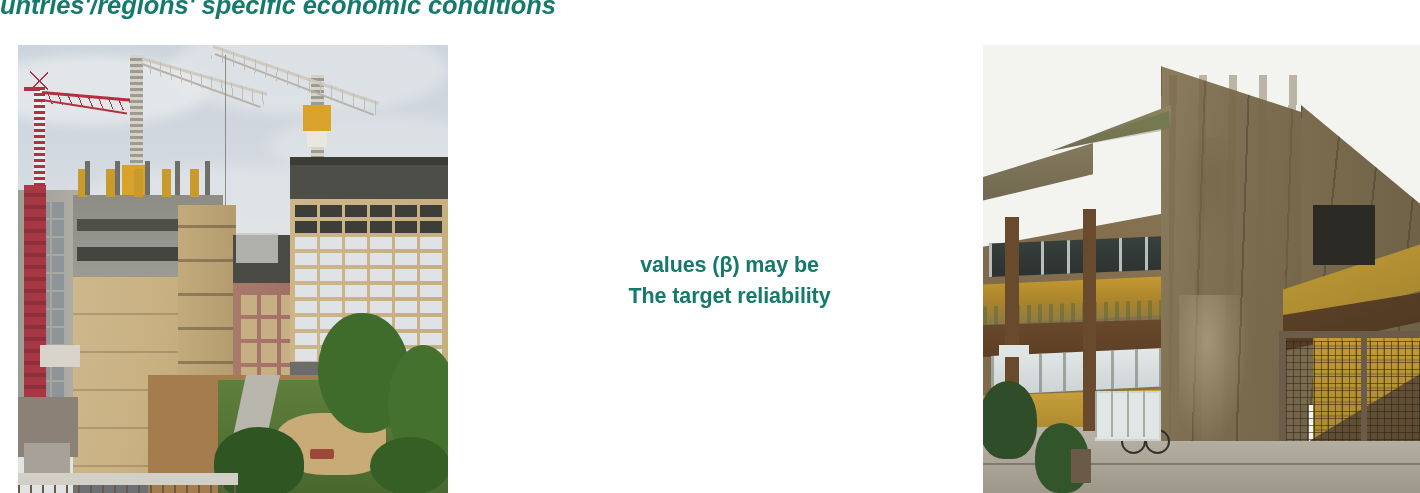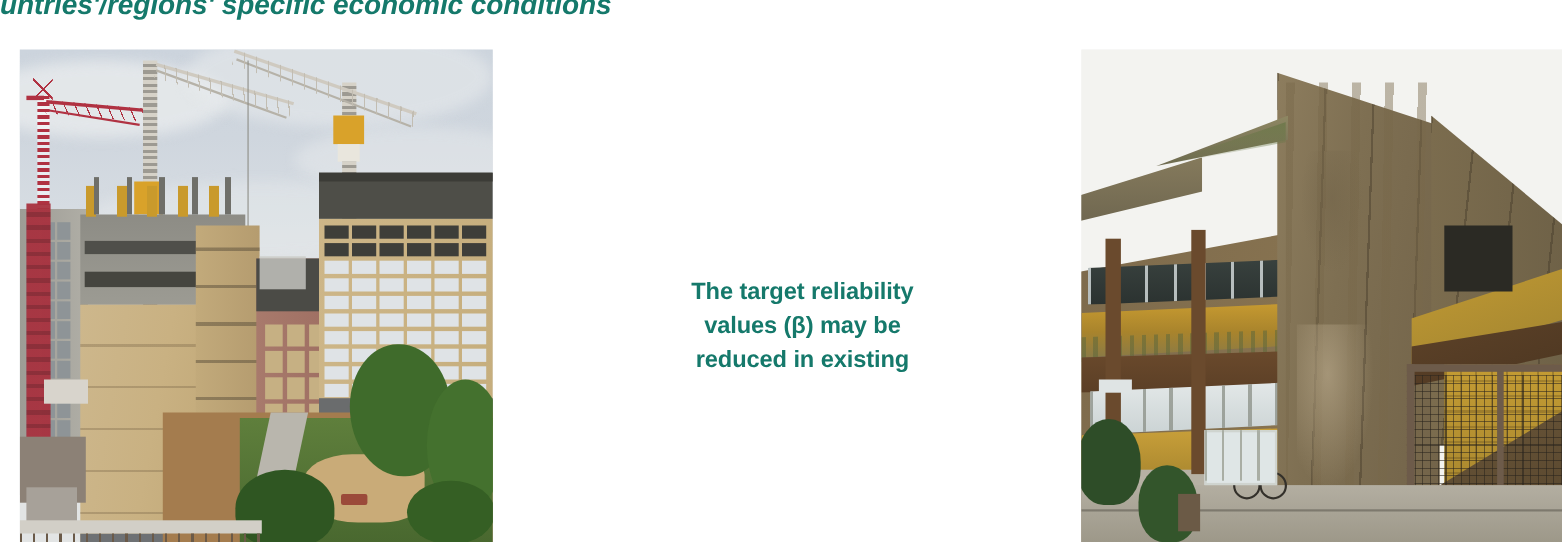--- a/index.html
+++ b/index.html
@@ -496,16 +496,15 @@
   <div style="position:absolute;left:88px;top:404px;width:20px;height:34px;background:#6b5a46;"></div>
 
   <div style="position:absolute;left:112px;top:346px;width:62px;height:46px;background:#dfe6e6;border:2px solid #cfd4cf;"></div>
   <div style="position:absolute;left:112px;top:346px;width:62px;height:46px;
               background:repeating-linear-gradient(90deg,#a9aea4 0 2px,transparent 2px 16px);"></div>
 
   <div style="position:absolute;left:16px;top:300px;width:30px;height:12px;background:#dfe4e4;"></div>
 </div>
 
 <div id="center-callout">
+  <div>values (β) may be</div>
   <div>The target reliability</div>
-  <div>values (β) may be</div>
-  <div>reduced in existing</div>
 </div>
 
 </body></html>

